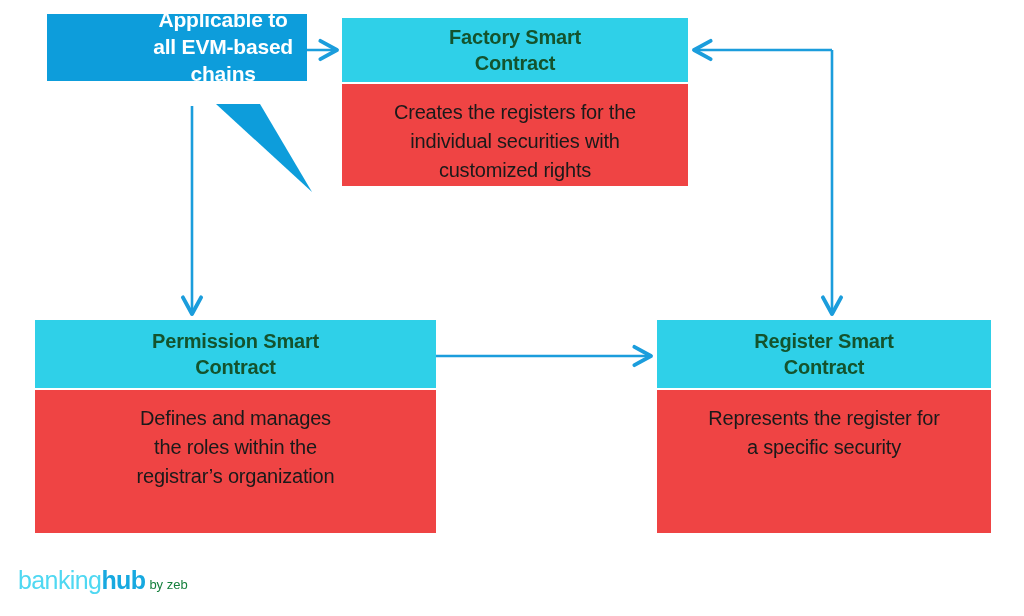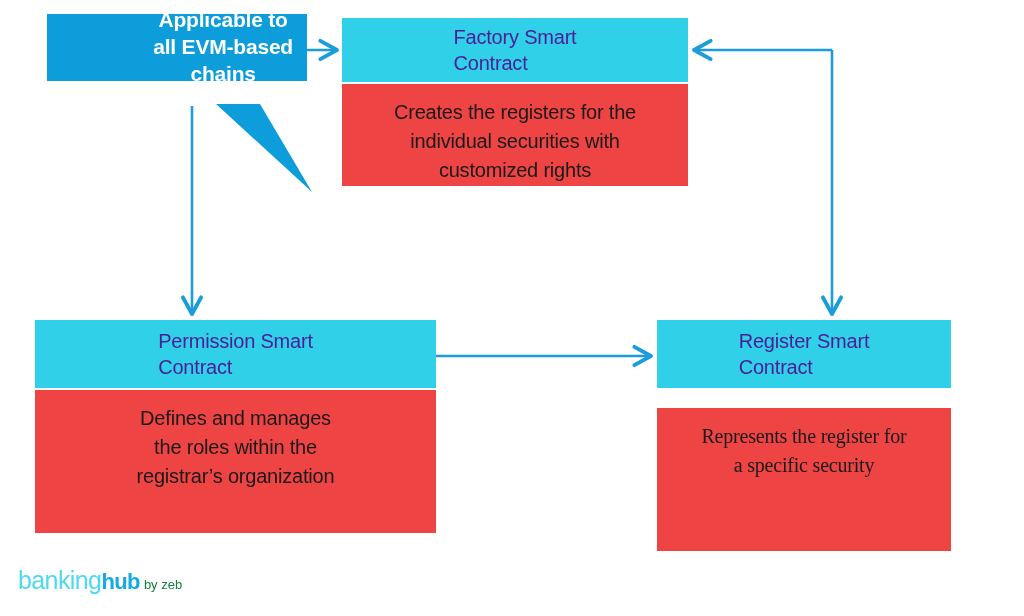--- a/index.html
+++ b/index.html
@@ -65,24 +65,25 @@
     box-sizing: border-box;
   }
   .card-header {
     background: #2FD0E8;
     display: flex;
     align-items: center;
     justify-content: center;
     box-sizing: border-box;
   }
   .card-header-text {
-    color: #4c1d95;
+    color: #14532d;
     font-size: 20px;
-    font-weight: normal;
+    font-weight: bold;
     line-height: 1.3;
+    text-align: center;
     letter-spacing: -0.2px;
     white-space: pre-line;
     padding: 0 10px;
   }
   .card-body {
     background: #ef4444;
     box-sizing: border-box;
     padding-top: 14px;
   }
   .card-body-text {
@@ -99,42 +100,42 @@
   #card-factory { left: 342px; top: 18px; width: 346px; }
   #card-factory .card-header { height: 64px; }
   #card-factory .card-body { height: 102px; margin-top: 2px; }
 
   
   #card-permission { left: 35px; top: 320px; width: 401px; }
   #card-permission .card-header { height: 68px; }
   #card-permission .card-body { height: 143px; margin-top: 2px; }
 
   
-  #card-register { left: 657px; top: 320px; width: 294px; }
+  #card-register { left: 657px; top: 320px; width: 334px; }
   #card-register .card-header { height: 68px; }
-  #card-register .card-body { height: 143px; margin-top: 20px; font-family: Liberation Serif, serif; }
+  #card-register .card-body { height: 143px; margin-top: 2px; }
 
   
   .logo {
     position: absolute;
     left: 18px;
     top: 566px;
     display: flex;
     align-items: baseline;
     white-space: nowrap;
   }
   .logo-banking {
     color: #4FD8F2;
     font-size: 25px;
     font-weight: normal;
     letter-spacing: -0.6px;
   }
   .logo-hub {
     color: #17A9E0;
-    font-size: 22px;
+    font-size: 25px;
     font-weight: bold;
     letter-spacing: -0.6px;
   }
   .logo-byzeb {
     color: #15803d;
     font-size: 13px;
     font-weight: normal;
     letter-spacing: 0px;
     margin-left: 4px;
   }

